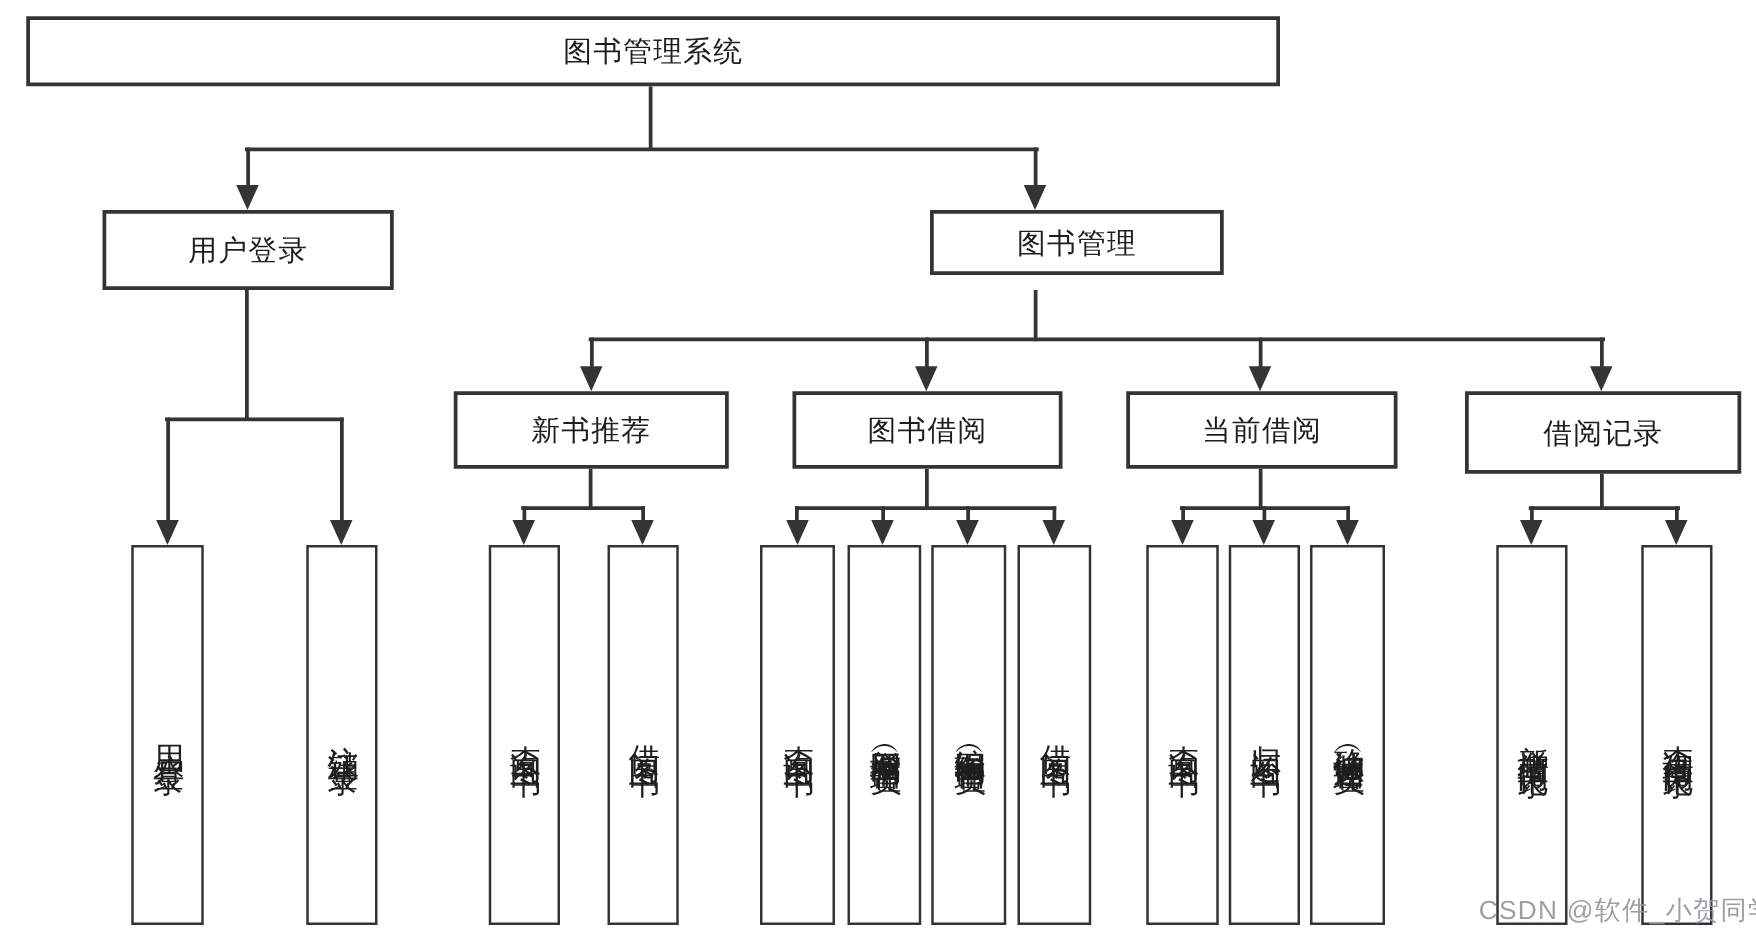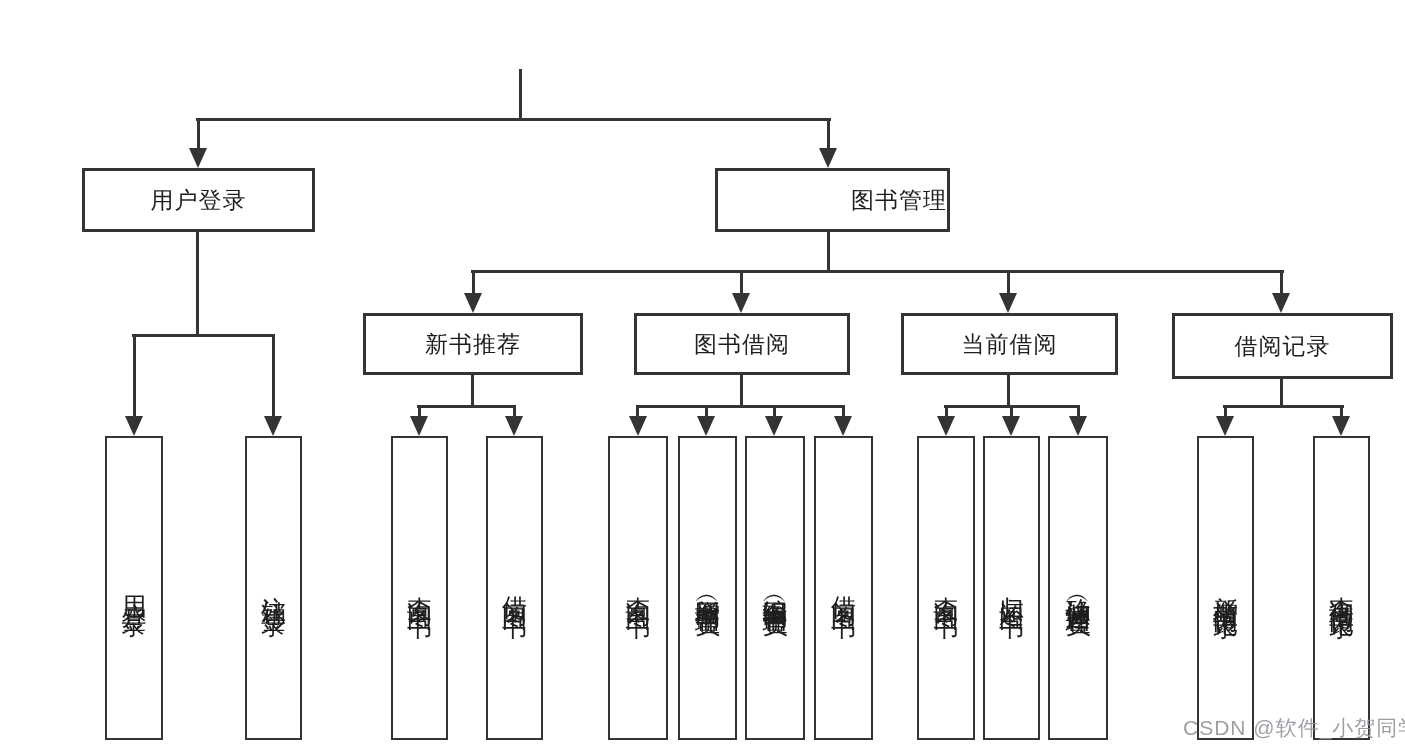--- a/index.html
+++ b/index.html
@@ -28,32 +28,35 @@
   .watermark{
     position:absolute;left:1183px;top:714px;z-index:10;
     font-size:21px;color:rgba(148,152,157,0.92);letter-spacing:1px;white-space:nowrap;
   }
 </style>
 </head>
 <body>
 
 <div id="canvas">
 
+  <div class="box" style="left:21px;top:13px;width:1003px;height:56px;">
+    <span>图书管理系统</span>
+  </div>
 
   <div class="ln" style="left:519px;top:69px;width:3px;height:51px;"></div>
   <div class="ln" style="left:196px;top:118px;width:635px;height:3px;"></div>
   <div class="ln" style="left:197px;top:118px;width:3px;height:32px;"></div>
   <div class="ah" style="left:189px;top:148px;"></div>
   <div class="ln" style="left:827px;top:118px;width:3px;height:32px;"></div>
   <div class="ah" style="left:819px;top:148px;"></div>
 
   <div class="box" style="left:82px;top:168px;width:233px;height:64px;">
     <span>用户登录</span>
   </div>
-  <div class="box" style="left:715px;top:168px;width:235px;height:64px;justify-content:flex-end;">
+  <div class="box" style="left:744px;top:168px;width:235px;height:52px;">
     <span>图书管理</span>
   </div>
 
   <div class="ln" style="left:196px;top:232px;width:3px;height:104px;"></div>
   <div class="ln" style="left:132px;top:334px;width:143px;height:3px;"></div>
   <div class="ln" style="left:133px;top:334px;width:3px;height:83px;"></div>
   <div class="ah" style="left:125px;top:416px;"></div>
   <div class="ln" style="left:272px;top:334px;width:3px;height:83px;"></div>
   <div class="ah" style="left:264px;top:416px;"></div>
 

